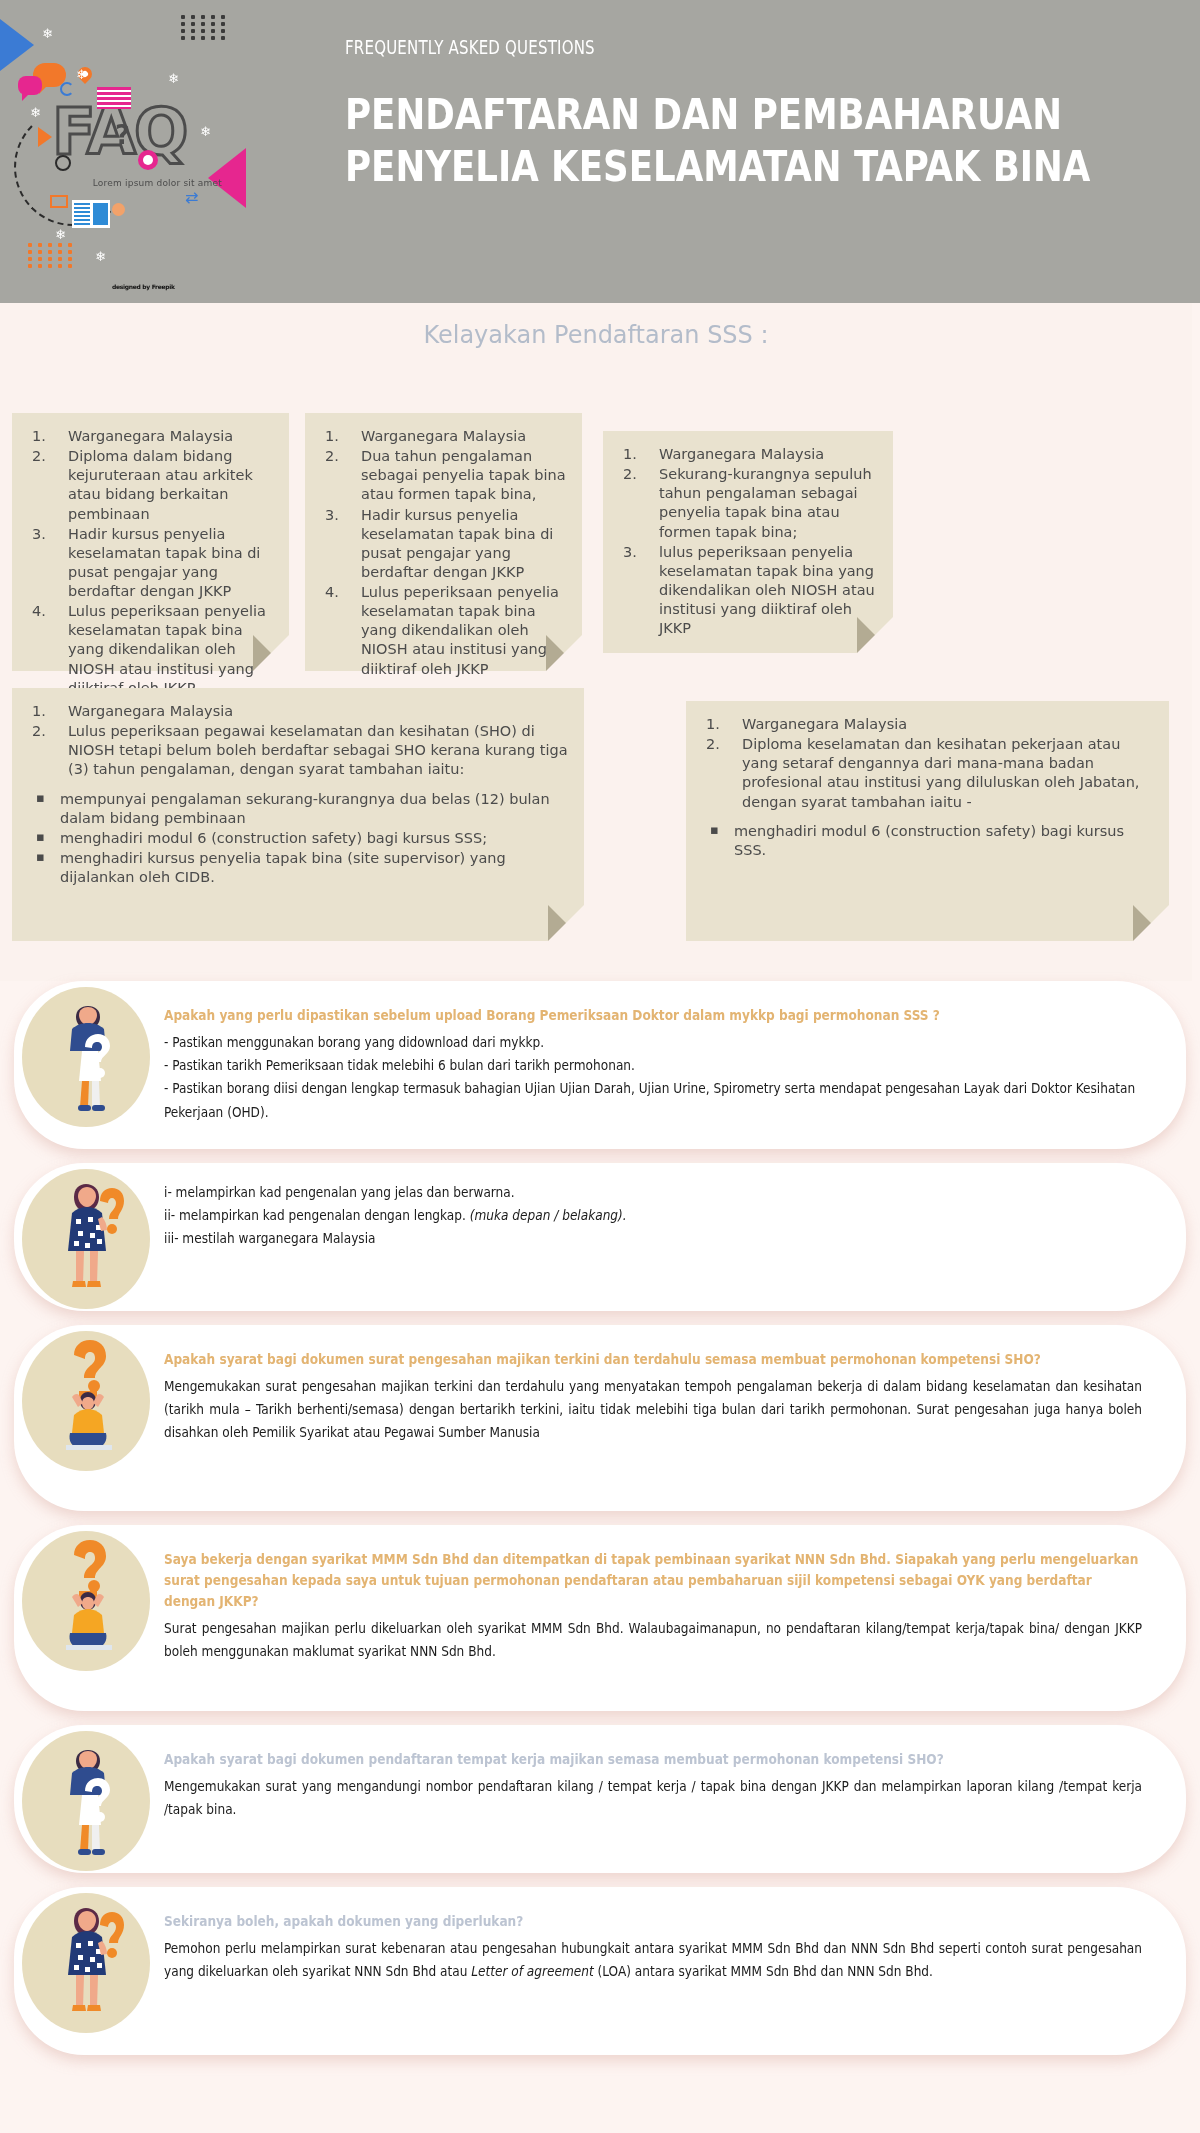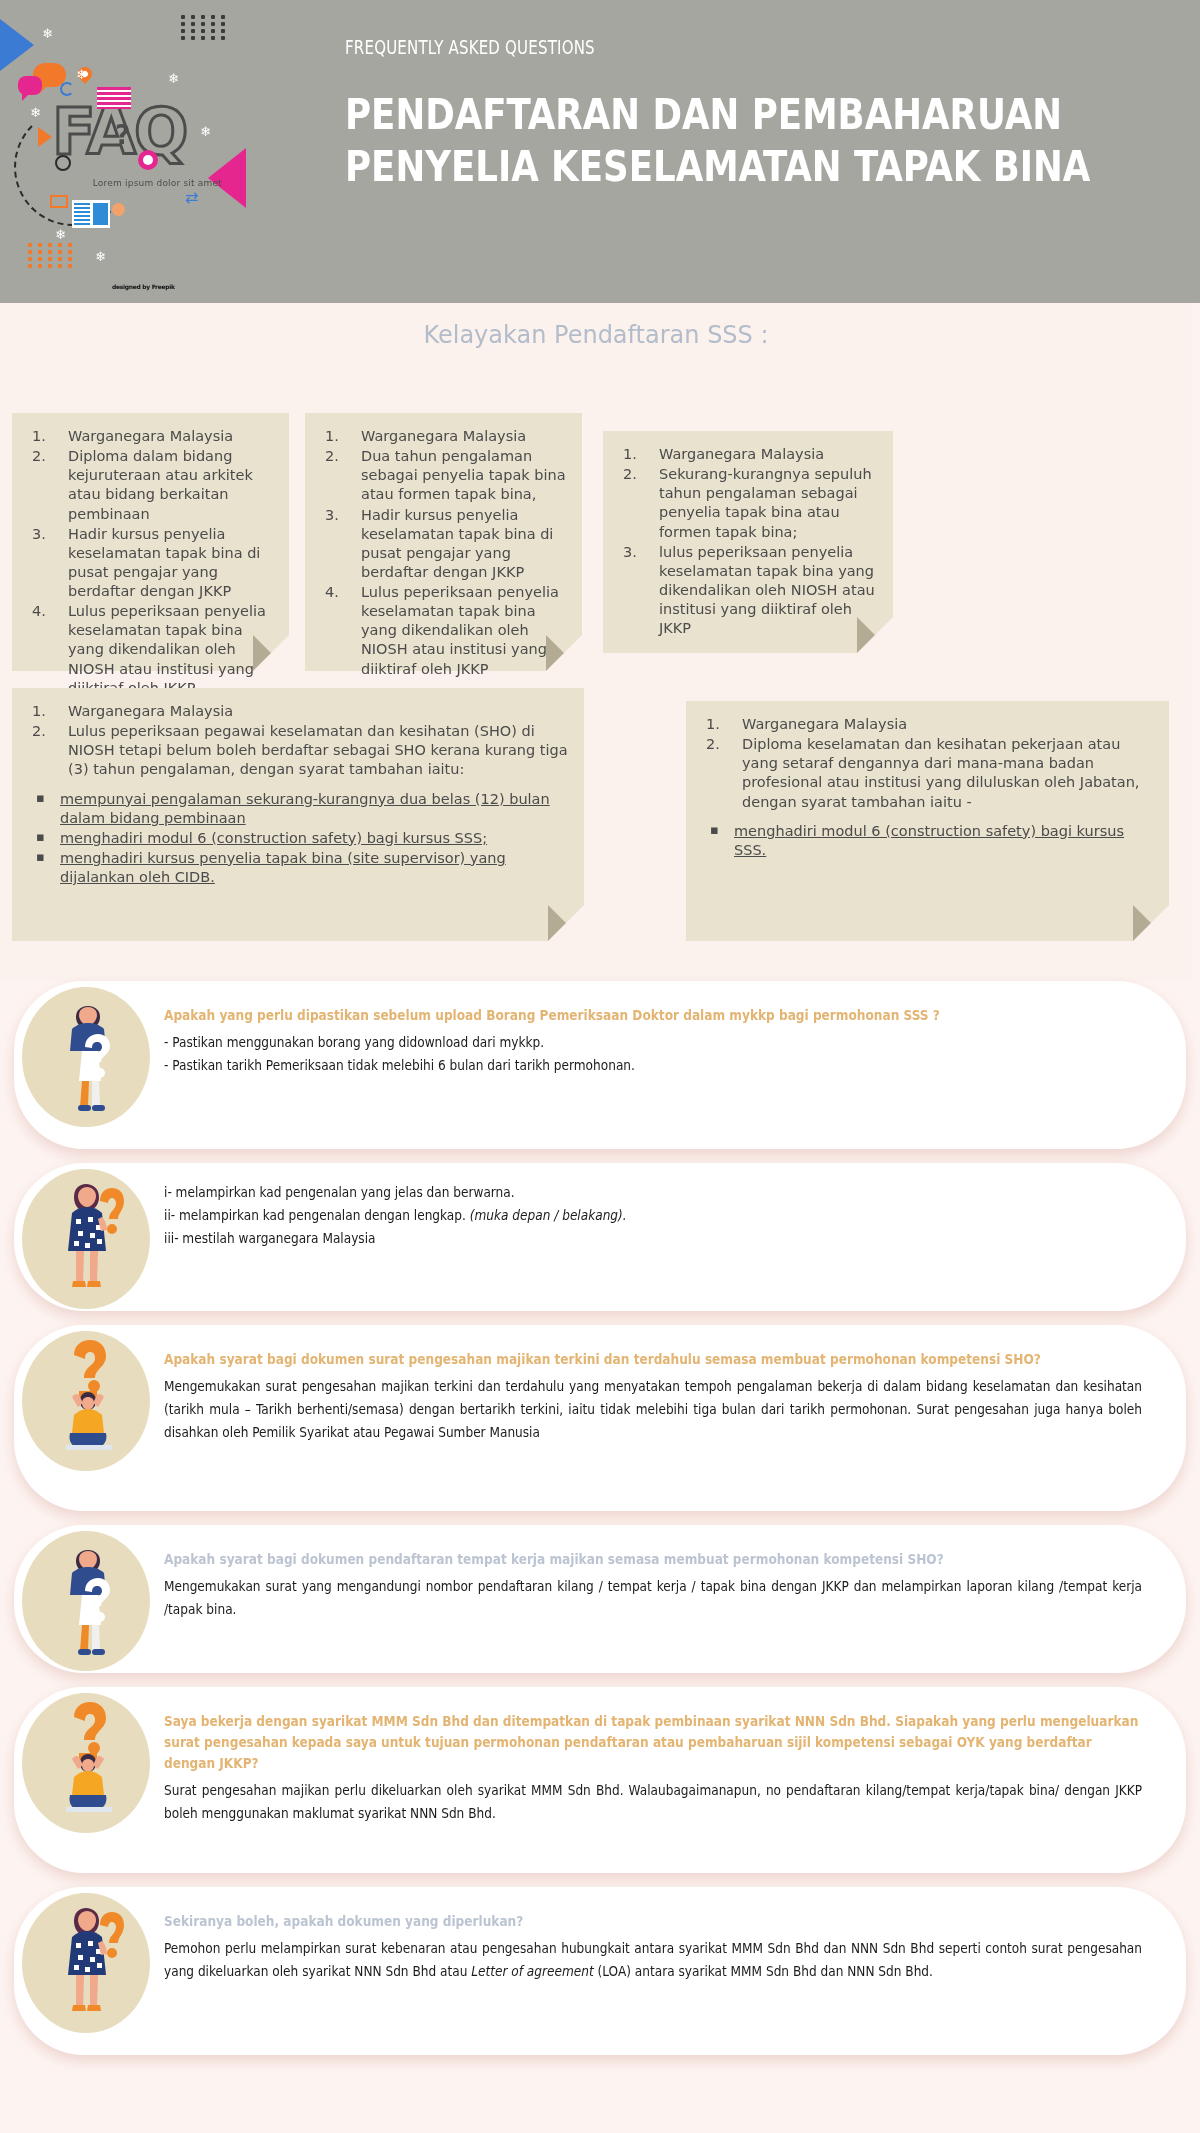--- a/index.html
+++ b/index.html
@@ -180,21 +180,20 @@
   ol.nlist > li:before {
     content: counter(n) ".";
     position: absolute; left: 8px; top: 0;
     width: 30px;
   }
   ul.blist { list-style: none; margin-top: 10px; }
   ul.blist > li {
     position: relative;
     padding-left: 36px;
     margin-bottom: 1px;
-    text-decoration: underline;
   }
   ul.blist > li:before {
     content: "\25AA";
     position: absolute; left: 12px; top: -1px;
     font-size: 13px;
   }
 
   
   #note-1 { left: 12px;  top: 50px;  width: 277px; height: 258px; }
   #note-2 { left: 305px; top: 50px;  width: 277px; height: 258px; }
@@ -415,20 +414,21 @@
           <rect x="26" y="110" width="13" height="6" rx="3" fill="#2f4c8f"></rect>
           <rect x="40" y="110" width="13" height="6" rx="3" fill="#2f4c8f"></rect>
           <path d="M33 52c0-8 6-13 13-13s12 5 12 12c0 8-9 10-9 16h-8c0-9 9-9 9-15 0-3-2-5-5-5s-5 2-5 6z" fill="#ffffff"></path>
           <circle cx="48" cy="78" r="5" fill="#ffffff"></circle>
         </svg>
       </div>
       <div class="faqbody">
         <div class="q orange">Apakah yang perlu dipastikan sebelum upload Borang Pemeriksaan Doktor dalam mykkp bagi permohonan SSS ?</div>
         <p class="a">- Pastikan menggunakan borang yang didownload dari mykkp.</p>
         <p class="a">- Pastikan tarikh Pemeriksaan tidak melebihi 6 bulan dari tarikh permohonan.</p>
+        <p class="a">- Pastikan borang diisi dengan lengkap termasuk bahagian Ujian Ujian Darah, Ujian Urine, Spirometry serta mendapat pengesahan Layak dari Doktor Kesihatan Pekerjaan (OHD).</p>
       </div>
     </div>
     <div class="faqcard" id="faq-2">
       <div class="badge">
         <div class="oval"></div>
         <svg width="72" height="120" viewBox="0 0 72 120">
           <path d="M48 24c0-8 5-13 12-13s12 5 12 13c0 9-6 12-6 18h-9c0-8 7-9 7-16 0-3-2-5-4-5s-4 2-4 5z" fill="#f08a28"></path>
           <circle cx="60" cy="52" r="5" fill="#f08a28"></circle>
           <path d="M22 20c0-8 5-13 12-13s13 5 13 13-5 14-13 14-12-6-12-14z" fill="#5b2a46"></path>
           <path d="M26 19c0-5 4-9 9-9s9 4 9 9-4 11-9 11-9-6-9-11z" fill="#f0a98a"></path>
@@ -470,60 +470,60 @@
           <path d="M52 58c-2-3-5-4-7-2l-4 8 5 4z" fill="#f0a98a"></path>
           <path d="M18 94h36c2 8-3 14-8 14H26c-6 0-10-6-8-14z" fill="#2f4c8f"></path>
           <path d="M14 106h46v5H14z" fill="#dfe6ee"></path>
         </svg>
       </div>
       <div class="faqbody">
         <div class="q orange">Apakah syarat bagi dokumen surat pengesahan majikan terkini dan terdahulu semasa membuat permohonan kompetensi SHO?</div>
         <p class="a just">Mengemukakan surat pengesahan majikan terkini dan terdahulu yang menyatakan tempoh pengalaman bekerja di dalam bidang keselamatan dan kesihatan (tarikh mula – Tarikh berhenti/semasa) dengan bertarikh terkini, iaitu tidak melebihi tiga bulan dari tarikh permohonan. Surat pengesahan juga hanya boleh disahkan oleh Pemilik Syarikat atau Pegawai Sumber Manusia</p>
       </div>
     </div>
+    <div class="faqcard card-xtall" id="faq-5">
+      <div class="badge">
+        <div class="oval"></div>
+        <svg width="72" height="120" viewBox="0 0 72 120">
+          <path d="M22 16c0-9 7-15 16-15s16 6 16 16c0 11-11 13-11 22h-11c0-12 11-12 11-20 0-4-2-6-5-6s-5 2-5 7z" fill="#f08a28"></path>
+          <circle cx="42" cy="47" r="6" fill="#f08a28"></circle>
+          <path d="M27 52h18v10H27z" fill="#f08a28"></path>
+          <path d="M28 62c0-6 4-9 8-9s8 3 8 9-4 9-8 9-8-3-8-9z" fill="#3b2b45"></path>
+          <path d="M30 64c0-4 3-6 6-6s6 2 6 6-3 7-6 7-6-3-6-7z" fill="#f0a98a"></path>
+          <path d="M22 76c4-4 9-6 14-6s10 2 14 6l2 18H20z" fill="#f5a623"></path>
+          <path d="M20 58c2-3 5-4 7-2l4 8-5 4z" fill="#f0a98a"></path>
+          <path d="M52 58c-2-3-5-4-7-2l-4 8 5 4z" fill="#f0a98a"></path>
+          <path d="M18 94h36c2 8-3 14-8 14H26c-6 0-10-6-8-14z" fill="#2f4c8f"></path>
+          <path d="M14 106h46v5H14z" fill="#dfe6ee"></path>
+        </svg>
+      </div>
+      <div class="faqbody">
+        <div class="q orange">Saya bekerja dengan syarikat MMM Sdn Bhd dan ditempatkan di tapak pembinaan syarikat NNN Sdn Bhd. Siapakah yang perlu mengeluarkan surat pengesahan kepada saya untuk tujuan permohonan pendaftaran atau pembaharuan sijil kompetensi sebagai OYK yang berdaftar dengan JKKP?</div>
+        <p class="a just">Surat pengesahan majikan perlu dikeluarkan oleh syarikat MMM Sdn Bhd. Walaubagaimanapun, no pendaftaran kilang/tempat kerja/tapak bina/ dengan JKKP boleh menggunakan maklumat syarikat NNN Sdn Bhd.</p>
+      </div>
+    </div>
     <div class="faqcard" id="faq-4">
       <div class="badge">
         <div class="oval"></div>
         <svg width="72" height="120" viewBox="0 0 72 120">
           <path d="M24 22c0-7 5-11 12-11s12 4 12 11-5 12-12 12-12-5-12-12z" fill="#3b2b45"></path>
           <path d="M27 20c0-5 4-8 9-8s9 3 9 8-4 10-9 10-9-5-9-10z" fill="#f0a98a"></path>
           <path d="M20 34c4-4 10-6 16-6s12 2 16 6l2 22H18z" fill="#2f4c8f"></path>
           <path d="M30 56h16l3 30H27z" fill="#ffffff"></path>
           <path d="M30 86h7l-1 26h-8z" fill="#f08a28"></path>
           <path d="M40 86h7l1 26h-8z" fill="#f0f0f0"></path>
           <rect x="26" y="110" width="13" height="6" rx="3" fill="#2f4c8f"></rect>
           <rect x="40" y="110" width="13" height="6" rx="3" fill="#2f4c8f"></rect>
           <path d="M33 52c0-8 6-13 13-13s12 5 12 12c0 8-9 10-9 16h-8c0-9 9-9 9-15 0-3-2-5-5-5s-5 2-5 6z" fill="#ffffff"></path>
           <circle cx="48" cy="78" r="5" fill="#ffffff"></circle>
         </svg>
       </div>
       <div class="faqbody">
         <div class="q blue">Apakah syarat bagi dokumen pendaftaran tempat kerja majikan semasa membuat permohonan kompetensi SHO?</div>
         <p class="a just">Mengemukakan surat yang mengandungi nombor pendaftaran kilang / tempat kerja / tapak bina dengan JKKP dan melampirkan laporan kilang /tempat kerja /tapak bina.</p>
-      </div>
-    </div>
-    <div class="faqcard card-xtall" id="faq-5">
-      <div class="badge">
-        <div class="oval"></div>
-        <svg width="72" height="120" viewBox="0 0 72 120">
-          <path d="M22 16c0-9 7-15 16-15s16 6 16 16c0 11-11 13-11 22h-11c0-12 11-12 11-20 0-4-2-6-5-6s-5 2-5 7z" fill="#f08a28"></path>
-          <circle cx="42" cy="47" r="6" fill="#f08a28"></circle>
-          <path d="M27 52h18v10H27z" fill="#f08a28"></path>
-          <path d="M28 62c0-6 4-9 8-9s8 3 8 9-4 9-8 9-8-3-8-9z" fill="#3b2b45"></path>
-          <path d="M30 64c0-4 3-6 6-6s6 2 6 6-3 7-6 7-6-3-6-7z" fill="#f0a98a"></path>
-          <path d="M22 76c4-4 9-6 14-6s10 2 14 6l2 18H20z" fill="#f5a623"></path>
-          <path d="M20 58c2-3 5-4 7-2l4 8-5 4z" fill="#f0a98a"></path>
-          <path d="M52 58c-2-3-5-4-7-2l-4 8 5 4z" fill="#f0a98a"></path>
-          <path d="M18 94h36c2 8-3 14-8 14H26c-6 0-10-6-8-14z" fill="#2f4c8f"></path>
-          <path d="M14 106h46v5H14z" fill="#dfe6ee"></path>
-        </svg>
-      </div>
-      <div class="faqbody">
-        <div class="q orange">Saya bekerja dengan syarikat MMM Sdn Bhd dan ditempatkan di tapak pembinaan syarikat NNN Sdn Bhd. Siapakah yang perlu mengeluarkan surat pengesahan kepada saya untuk tujuan permohonan pendaftaran atau pembaharuan sijil kompetensi sebagai OYK yang berdaftar dengan JKKP?</div>
-        <p class="a just">Surat pengesahan majikan perlu dikeluarkan oleh syarikat MMM Sdn Bhd. Walaubagaimanapun, no pendaftaran kilang/tempat kerja/tapak bina/ dengan JKKP boleh menggunakan maklumat syarikat NNN Sdn Bhd.</p>
       </div>
     </div>
     <div class="faqcard card-tall" id="faq-6">
       <div class="badge">
         <div class="oval"></div>
         <svg width="72" height="120" viewBox="0 0 72 120">
           <path d="M48 24c0-8 5-13 12-13s12 5 12 13c0 9-6 12-6 18h-9c0-8 7-9 7-16 0-3-2-5-4-5s-4 2-4 5z" fill="#f08a28"></path>
           <circle cx="60" cy="52" r="5" fill="#f08a28"></circle>
           <path d="M22 20c0-8 5-13 12-13s13 5 13 13-5 14-13 14-12-6-12-14z" fill="#5b2a46"></path>
           <path d="M26 19c0-5 4-9 9-9s9 4 9 9-4 11-9 11-9-6-9-11z" fill="#f0a98a"></path>

